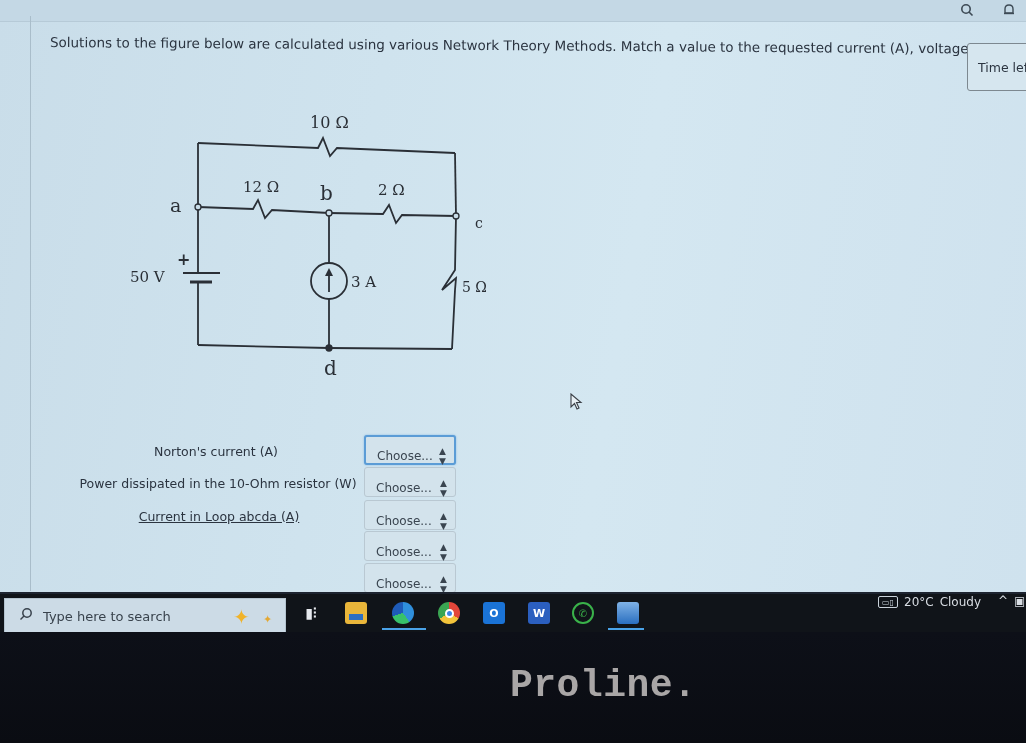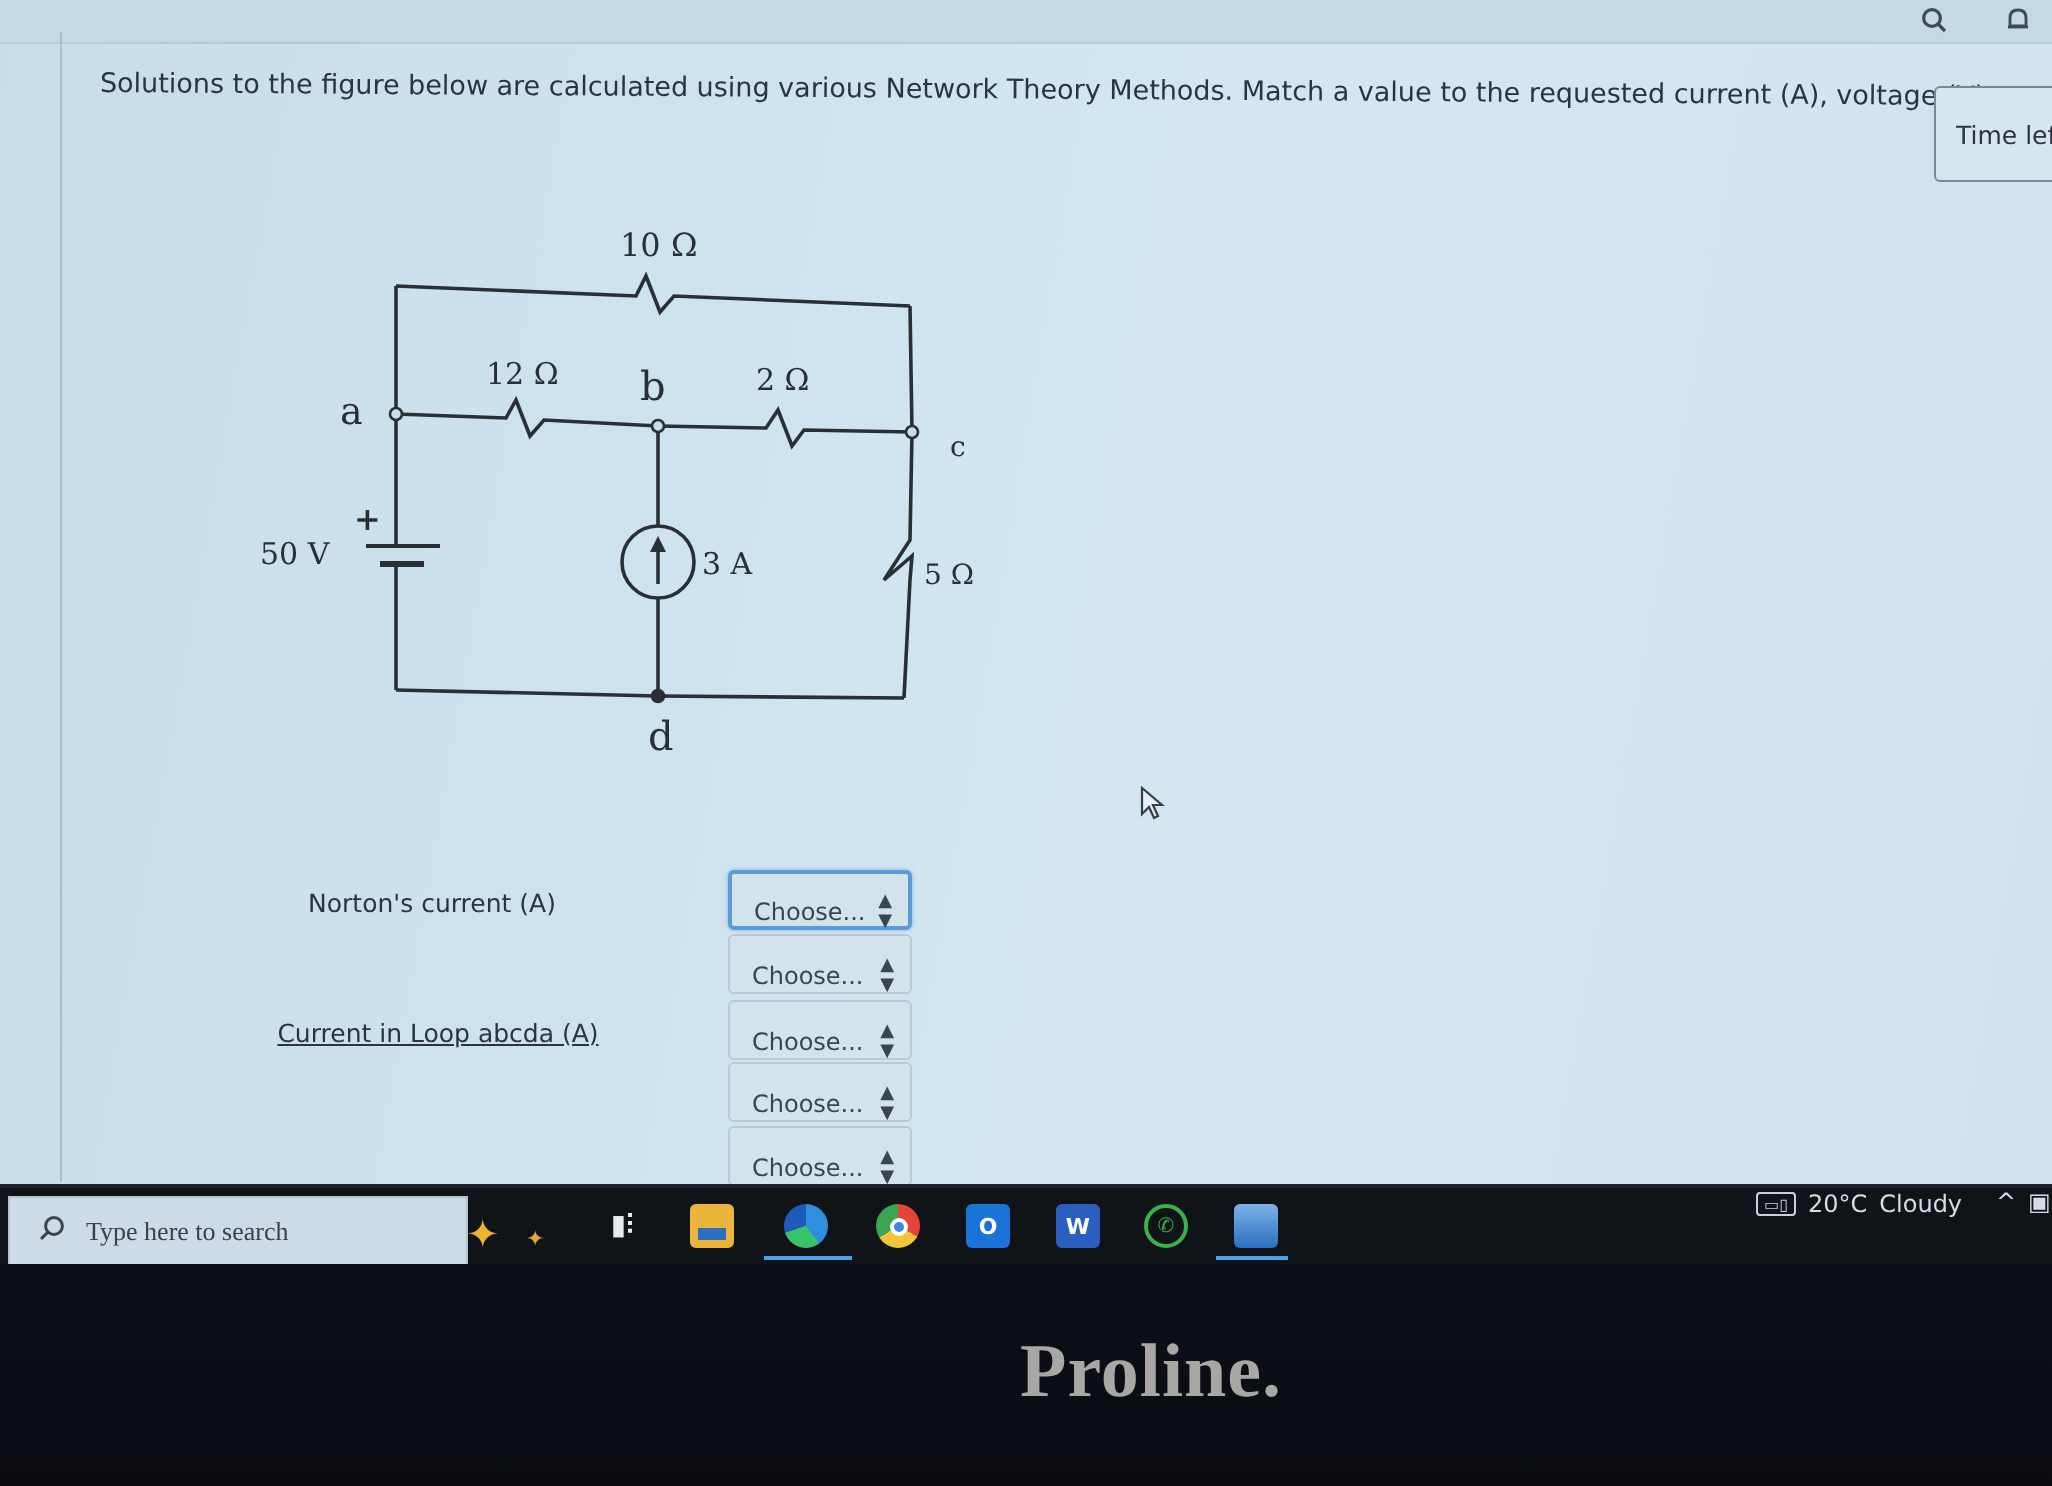--- a/index.html
+++ b/index.html
@@ -61,24 +61,24 @@
     .qselect.focused { border: 2px solid #5b9cd6; box-shadow: 0 0 2px #7eb6e6; }
     .qselect .arrows { font-size: 9px; color: #3a4550; }
     .cursor-icon { position: absolute; left: 570px; top: 393px; }
     
     .taskbar {
       position: absolute; left: 0; top: 592px; width: 1026px; height: 40px;
       background: #101419;
       border-top: 2px solid #1d2430;
     }
     .tb-search {
-      position: absolute; left: 4px; top: 4px; width: 230px; height: 36px;
+      position: absolute; left: 4px; top: 4px; width: 282px; height: 36px;
       background: #ccdbe6; border: 1px solid #b3c3cf;
       display: flex; align-items: center; padding-left: 14px;
-      font-size: 13px; color: #39434d; font-family: Liberation Serif, serif;
+      font-size: 13px; color: #39434d;
     }
     .tb-search .mag { font-size: 15px; margin-right: 10px; color: #39434d; }
     .tb-search .sparkle { position: absolute; left: 228px; top: 6px; font-size: 20px; color: #f0b32a; }
     .tb-search .sparkle2 { position: absolute; left: 258px; top: 14px; font-size: 11px; color: #e3a833; }
     .tb-icon {
       position: absolute; top: 8px; width: 22px; height: 22px; border-radius: 3px;
       display: flex; align-items: center; justify-content: center;
       font-size: 11px; font-weight: bold; color: #fff;
     }
     .tb-underline { position: absolute; top: 34px; height: 2px; background: #4aa3e8; }
@@ -92,21 +92,21 @@
     }
     .tb-chevron { position: absolute; left: 998px; top: 0; color: #d8dde3; font-size: 12px; }
     .tb-tray { position: absolute; left: 1014px; top: 0; color: #d8dde3; font-size: 12px; }
     
     .bezel {
       position: absolute; left: 0; top: 632px; width: 1026px; height: 111px;
       background: linear-gradient(180deg, #0d1018 0%, #0a0c12 100%);
     }
     .brand {
       position: absolute; left: 510px; top: 664px;
-      font-family: Liberation Serif, serif; font-weight: bold;
+      font-family: Liberation Mono, monospace; font-weight: bold;
       font-size: 38px; color: #a9a6a6; letter-spacing: 0.5px;
     }
   </style>
 </head>
 <body>
 
 <div class="screen">
   <div class="top-strip"></div>
   <div class="left-rule"></div>
 
@@ -181,20 +181,23 @@
   </svg>
 
   <div class="qrow" style="top:437px;">
     <span class="qlabel">Norton's current (A)</span>
   </div>
   <div class="qselect focused" style="top:435px;">
     <span>Choose...</span>
     <span class="arrows">▲<br>▼</span>
   </div>
 
+  <div class="qrow" style="top:469px;left:72px;">
+    <span class="qlabel">Power dissipated in the 10-Ohm resistor (W)</span>
+  </div>
   <div class="qselect" style="top:467px;">
     <span>Choose...</span>
     <span class="arrows">▲<br>▼</span>
   </div>
 
   <div class="qrow" style="top:502px;left:73px;text-decoration:underline;">
     <span class="qlabel">Current in Loop abcda (A)</span>
   </div>
   <div class="qselect" style="top:500px;">
     <span>Choose...</span>

